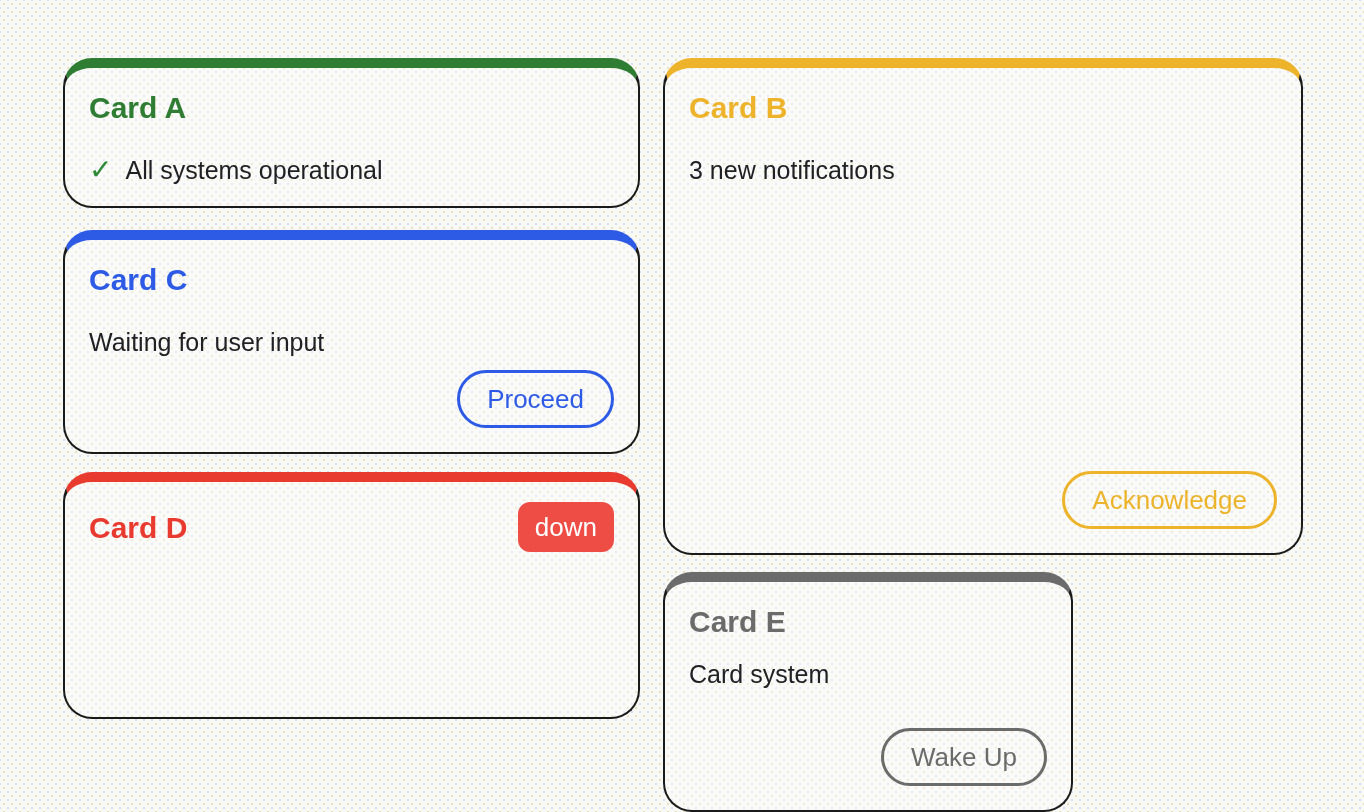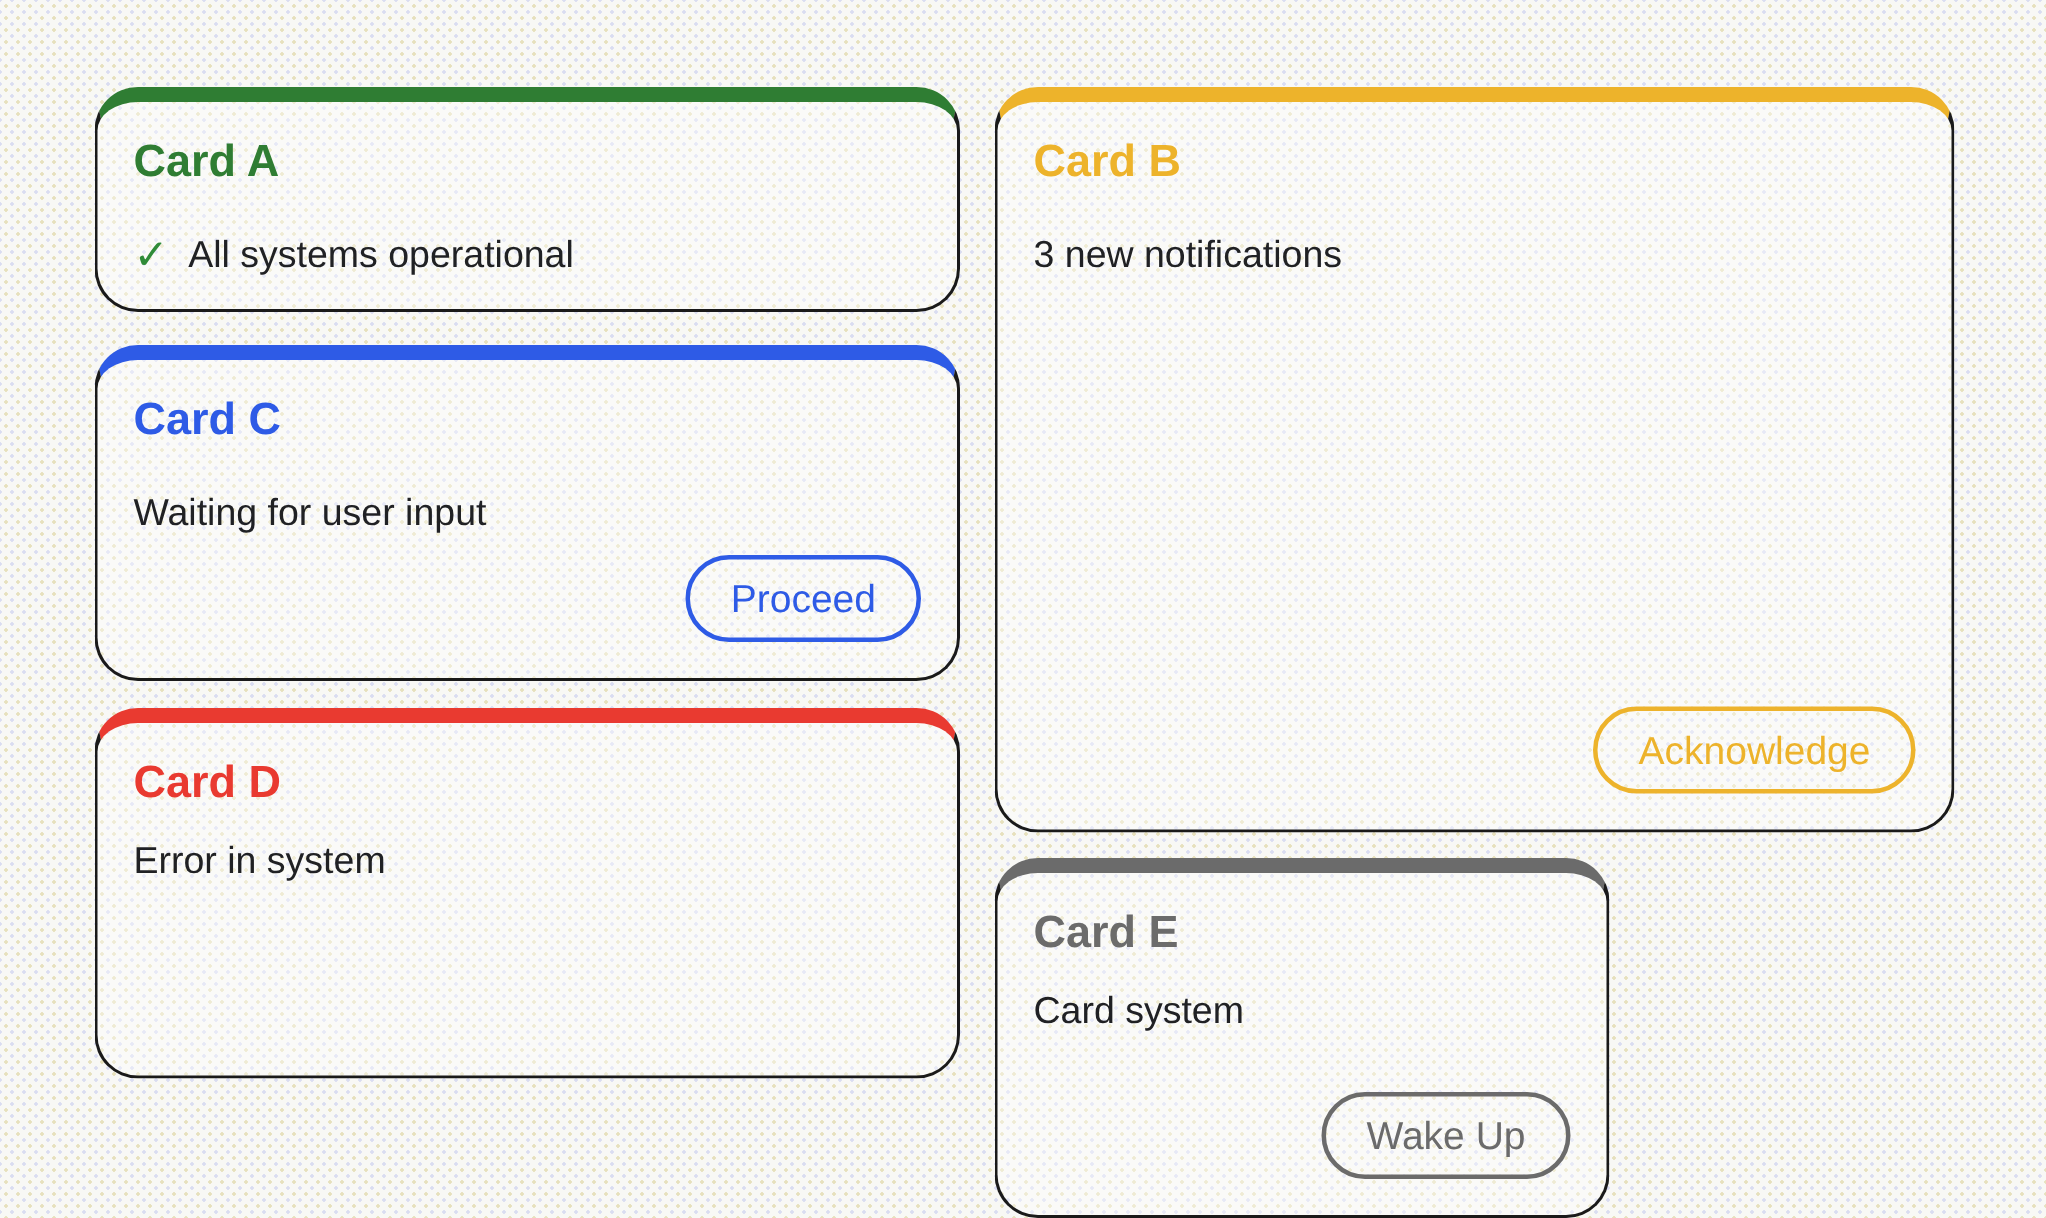--- a/index.html
+++ b/index.html
@@ -130,22 +130,22 @@
       <h2 class="title t-blue">Card C</h2>
       <p class="body-line">Waiting for user input</p>
       <div class="actions">
         <button class="pill pill-blue">Proceed</button>
       </div>
     </section>
 
     <section class="card card-d">
       <div class="title-row">
         <h2 class="title t-red">Card D</h2>
+        <span class="badge">down</span>
       </div>
-      <p class="body-line">Error in system</p>
     </section>
 
   </div>
 
   <div class="col col-right">
 
     <section class="card card-b">
       <h2 class="title t-yellow">Card B</h2>
       <p class="body-line">3 new notifications</p>
       <div class="actions">

